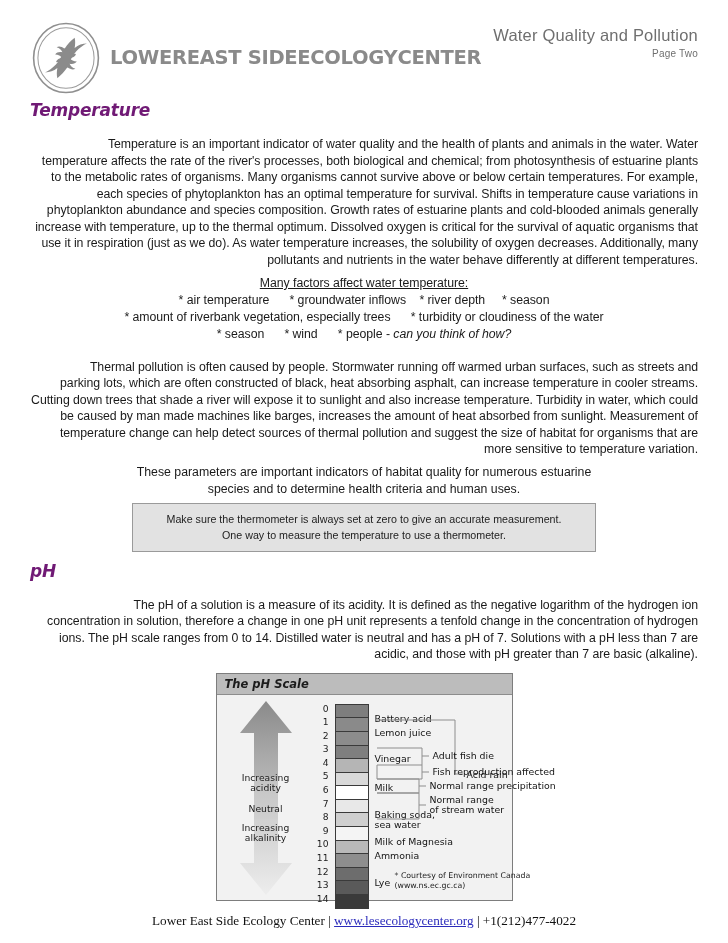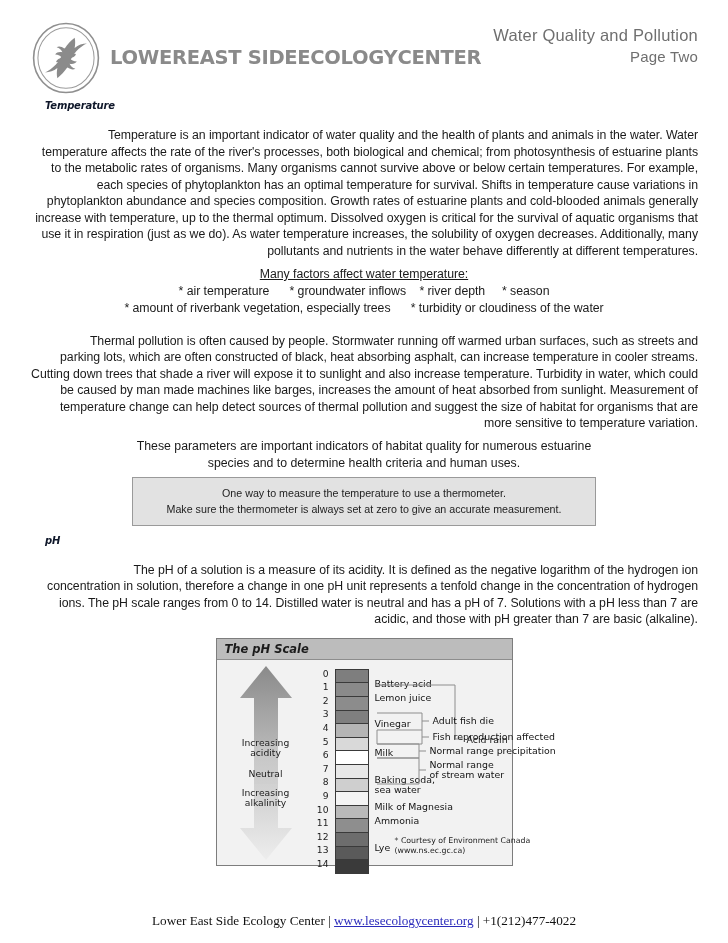--- a/index.html
+++ b/index.html
@@ -59,38 +59,38 @@
     top: 26px;
     text-align: right;
     color: #6f6f6f;
   }
   .doc-title {
     font-size: 16.5px;
     letter-spacing: 0.2px;
     line-height: 1.2;
   }
   .doc-page {
-    font-size: 15px;
+    font-size: 10px;
     margin-top: 2px;
     letter-spacing: 0.2px;
   }
 
   
   .content {
     position: relative;
     padding: 0 30px;
   }
   h2.section-head {
     font-family: "DejaVu Sans", sans-serif;
     font-style: italic;
     font-weight: 700;
-    font-size: 10px;
-    margin: 0 0 2px 15px;
+    font-size: 17px;
+    margin: 0 0 2px 0;
     letter-spacing: -0.2px;
-    color: #0f172a;
+    color: #701a75;
   }
   p.para {
     font-size: 12.3px;
     line-height: 1.345;
     margin: 16px 0 0 0;
     text-align: right;
     letter-spacing: -0.05px;
     color: #1a1a1a;
   }
   p.para.indent { text-indent: 44px; }
@@ -288,32 +288,33 @@
   <div class="content">
 
     <h2 class="section-head">Temperature</h2>
 
     <p class="para indent">Temperature is an important indicator of water quality and the health of plants and animals in the water. Water temperature affects the rate of the river's processes, both biological and chemical; from photosynthesis of estuarine plants to the metabolic rates of organisms. Many organisms cannot survive above or below certain temperatures. For example, each species of phytoplankton has an optimal temperature for survival. Shifts in temperature cause variations in phytoplankton abundance and species composition. Growth rates of estuarine plants and cold-blooded animals generally increase with temperature, up to the thermal optimum. Dissolved oxygen is critical for the survival of aquatic organisms that use it in respiration (just as we do). As water temperature increases, the solubility of oxygen decreases. Additionally, many pollutants and nutrients in the water behave differently at different temperatures.</p>
 
     <div class="centered-block">
       <span class="underline">Many factors affect water temperature:</span><br>
       <span class="factors-line">* air temperature      * groundwater inflows    * river depth     * season</span>
       <span class="factors-line">* amount of riverbank vegetation, especially trees      * turbidity or cloudiness of the water</span>
+      <span class="factors-line"><span>* season      * wind      * people - </span><span class="ital">can you think of how?</span></span>
     </div>
 
     <p class="para indent">Thermal pollution is often caused by people. Stormwater running off warmed urban surfaces, such as streets and parking lots, which are often constructed of black, heat absorbing asphalt, can increase temperature in cooler streams. Cutting down trees that shade a river will expose it to sunlight and also increase temperature. Turbidity in water, which could be caused by man made machines like barges, increases the amount of heat absorbed from sunlight. Measurement of temperature change can help detect sources of thermal pollution and suggest the size of habitat for organisms that are more sensitive to temperature variation.</p>
 
     <div class="closing-block">
       <span>These parameters are important indicators of habitat quality for numerous estuarine</span><br>
       <span>species and to determine health criteria and human uses.</span>
     </div>
 
     <div class="callout">
+      <span class="cl">Make sure the thermometer is always set at zero to give an accurate measurement.</span>
       <span class="cl">One way to measure the temperature to use a thermometer.</span>
-      <span class="cl">Make sure the thermometer is always set at zero to give an accurate measurement.</span>
     </div>
 
     <h2 class="section-head" style="margin-top:9px;">pH</h2>
 
     <p class="para indent">The pH of a solution is a measure of its acidity. It is defined as the negative logarithm of the hydrogen ion concentration in solution, therefore a change in one pH unit represents a tenfold change in the concentration of hydrogen ions. The pH scale ranges from 0 to 14. Distilled water is neutral and has a pH of 7. Solutions with a pH less than 7 are acidic, and those with pH greater than 7 are basic (alkaline).</p>
 
     <div class="ph-figure">
 
       <div class="ph-title-bar">The pH Scale</div>
 

